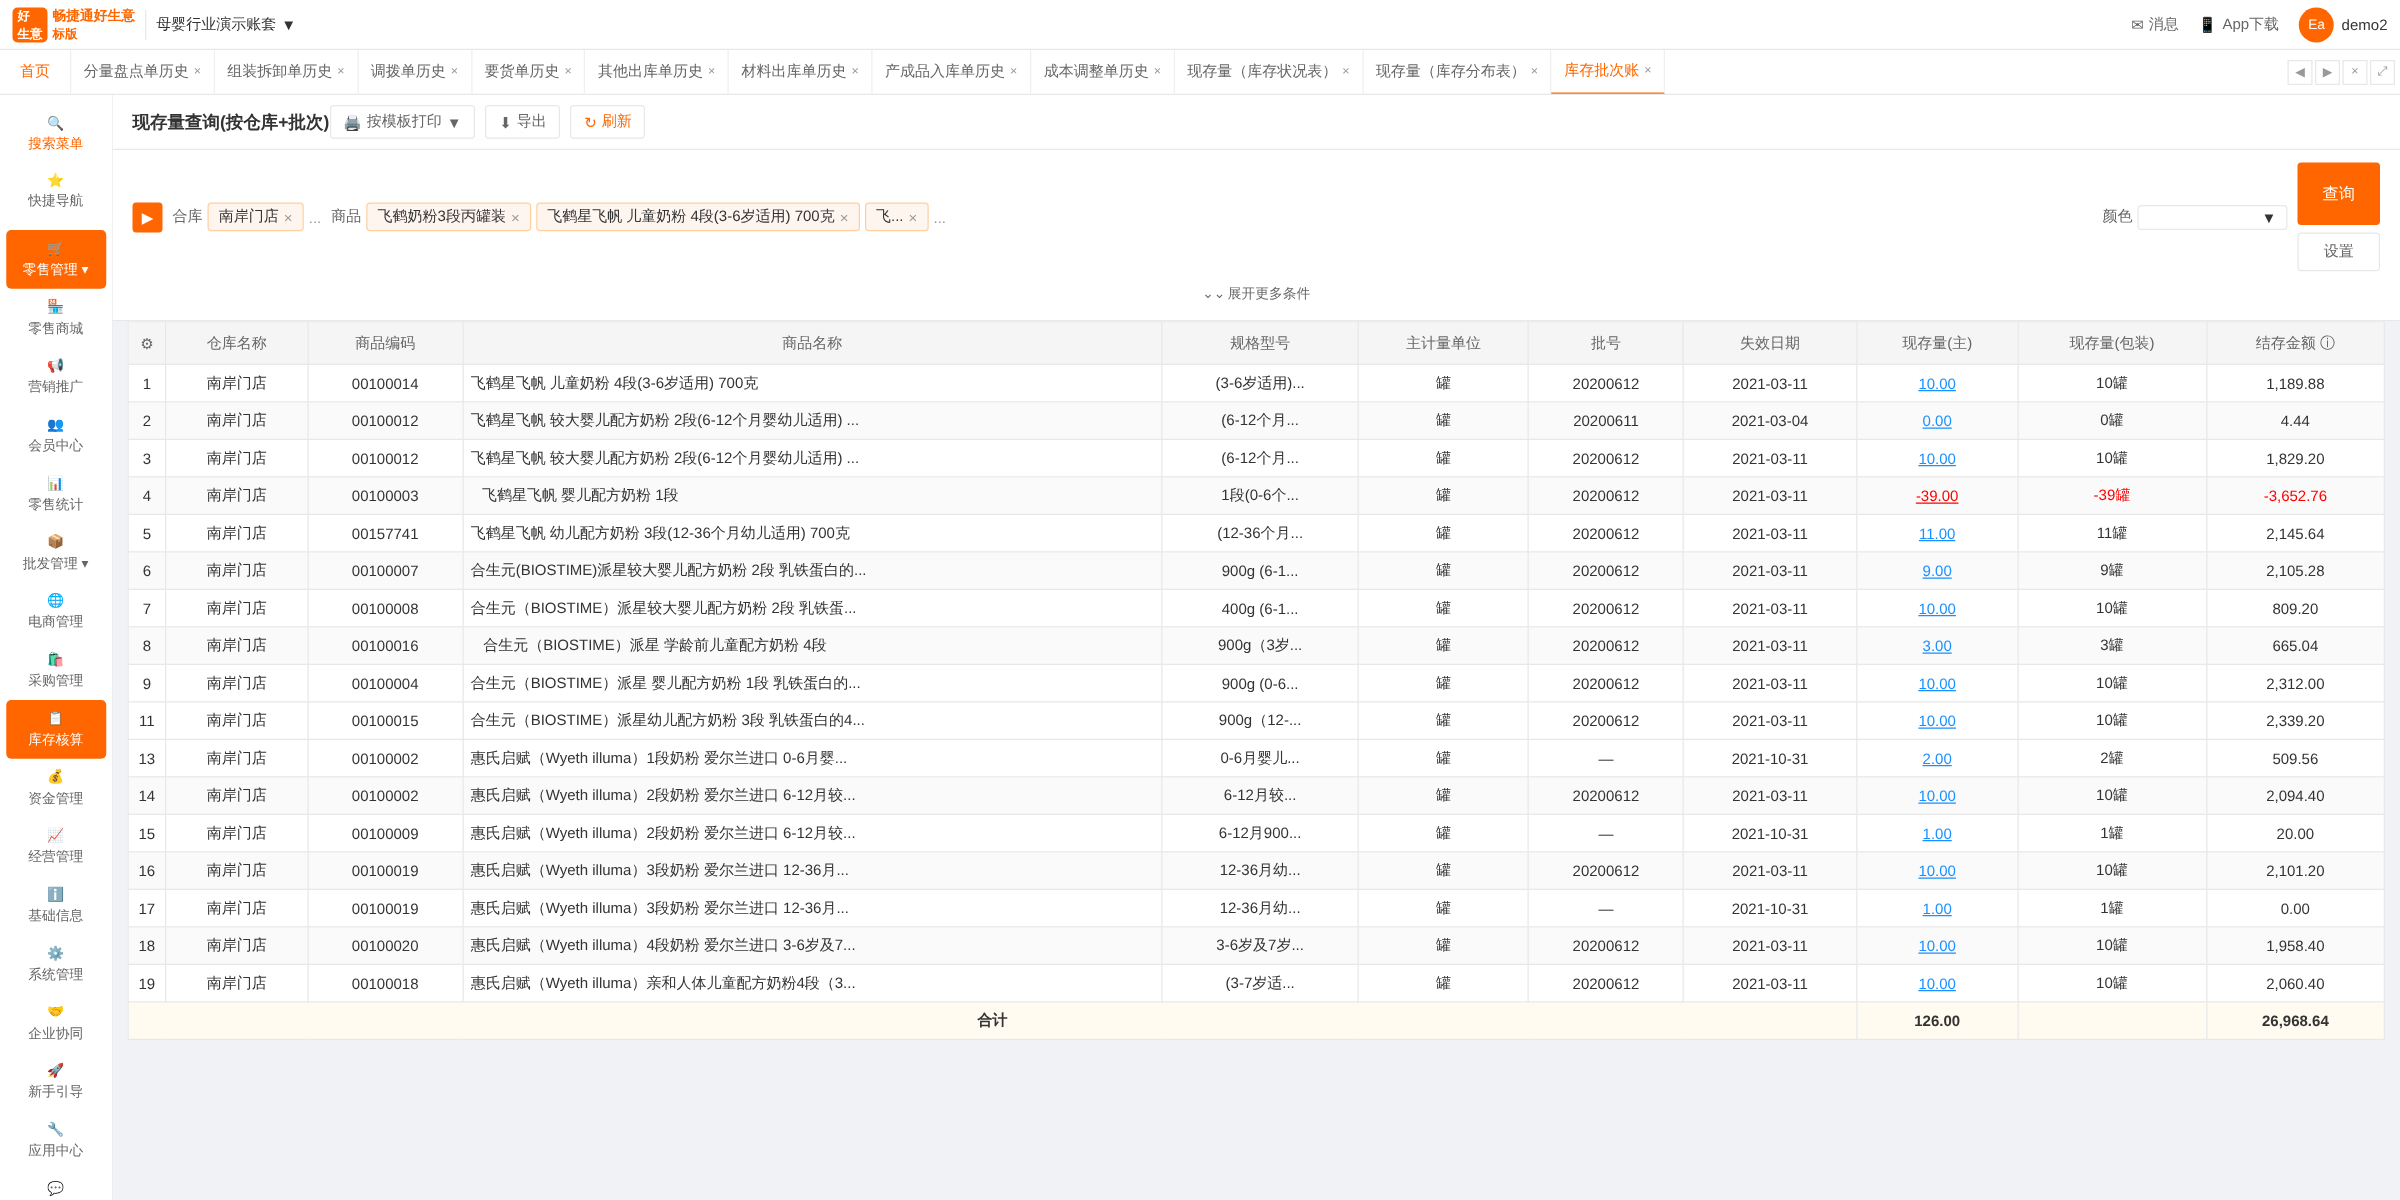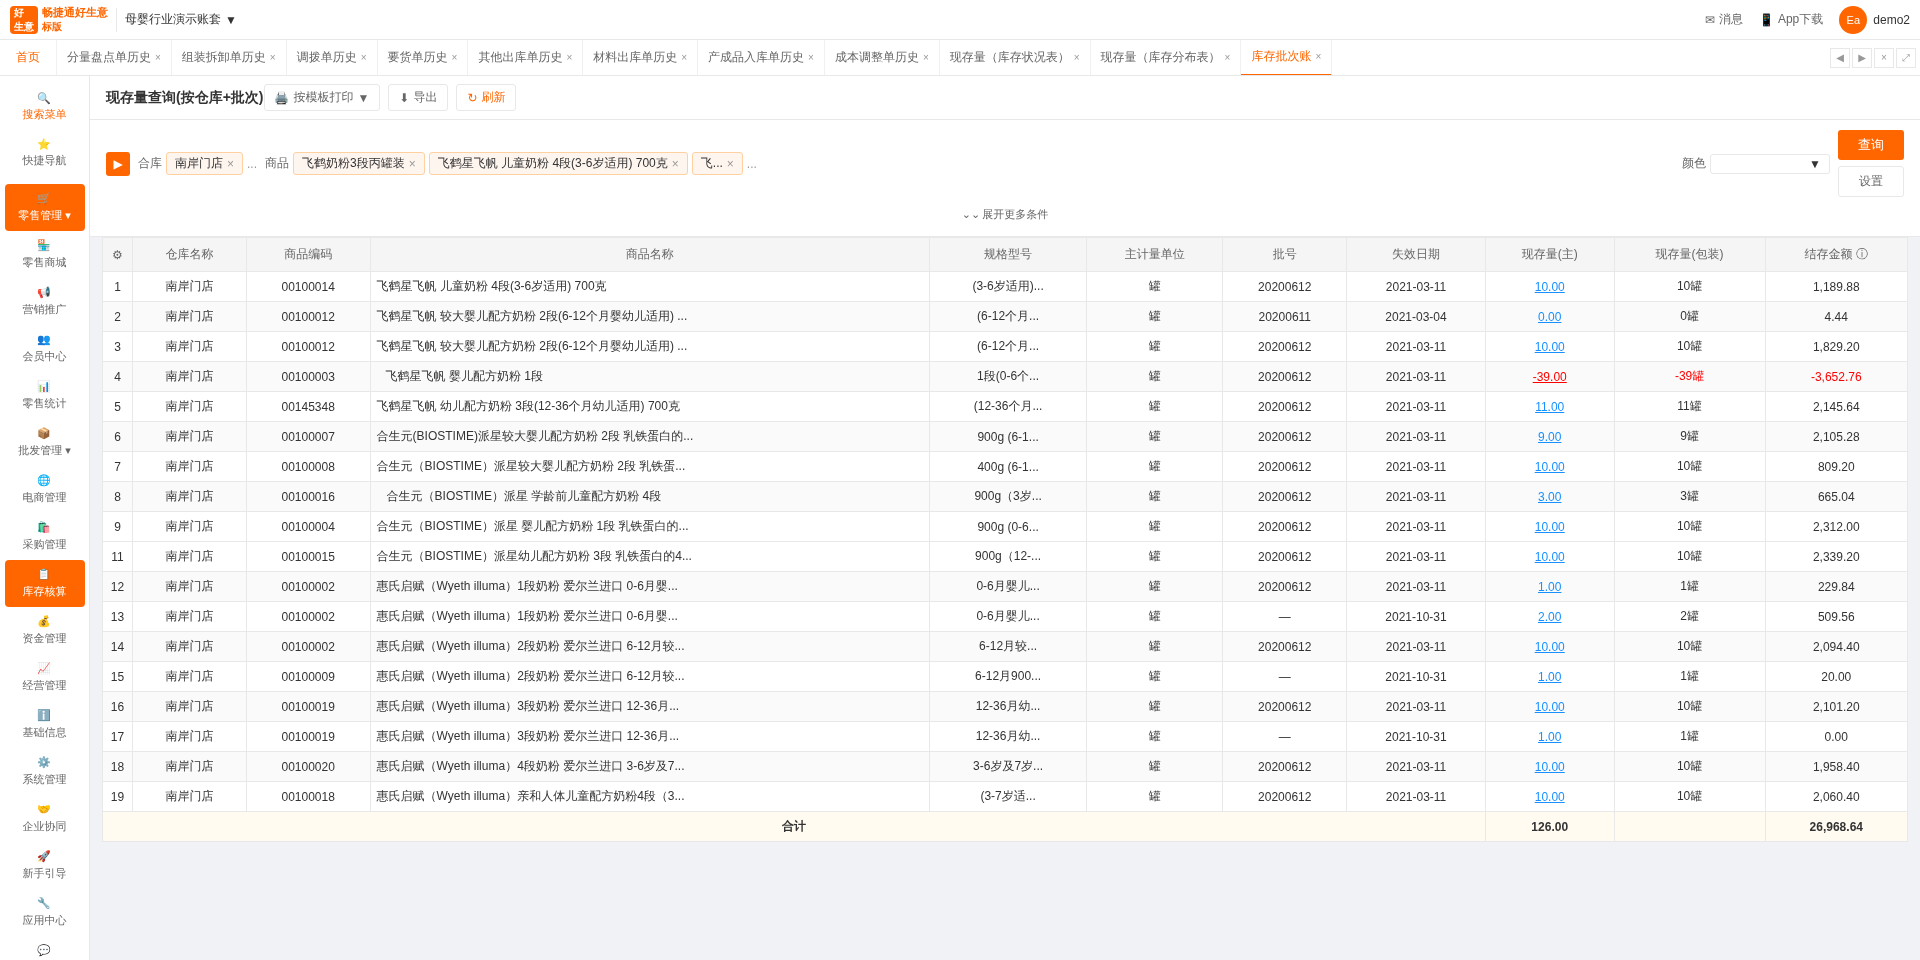--- a/index.html
+++ b/index.html
@@ -55,21 +55,21 @@
     .filter-label { color: #666; font-size: 12px; white-space: nowrap; }
     .filter-tag { display: flex; align-items: center; gap: 4px; padding: 2px 8px; background: #fff5ef; border: 1px solid #ffd0a0; border-radius: 3px; font-size: 12px; color: #333; }
     .filter-tag .tag-close { color: #999; cursor: pointer; }
     .filter-tag-more { color: #999; font-size: 12px; cursor: pointer; }
     .filter-product-group { display: flex; align-items: center; gap: 4px; flex: 1; }
     .filter-color-group { display: flex; align-items: center; gap: 4px; }
     .filter-color-dropdown { display: flex; align-items: center; gap: 4px; padding: 2px 8px; border: 1px solid #e8e8e8; border-radius: 3px; font-size: 12px; color: #333; min-width: 120px; }
     .expand-more { display: flex; align-items: center; justify-content: center; padding: 4px; color: #666; cursor: pointer; font-size: 11px; gap: 2px; margin-top: 6px; }
     
     
-    .btn-query { padding: 6px 20px; background: #f60; color: white; border: none; border-radius: 3px; cursor: pointer; font-size: 13px; }
+    .btn-query { padding: 16px 20px; background: #f60; color: white; border: none; border-radius: 3px; cursor: pointer; font-size: 13px; }
     .btn-settings { padding: 6px 16px; background: #fff; color: #666; border: 1px solid #e8e8e8; border-radius: 3px; cursor: pointer; font-size: 12px; margin-top: 4px; width: 100%; }
     .query-btn-group { display: flex; flex-direction: column; align-items: center; gap: 2px; }
     
     
     .table-container { flex: 1; overflow: auto; padding: 0 12px 12px; }
     table { width: 100%; border-collapse: collapse; background: #fff; }
     thead tr { background: #f5f5f5; }
     th { padding: 8px 6px; text-align: center; font-weight: 500; font-size: 12px; color: #666; border: 1px solid #e8e8e8; white-space: nowrap; }
     td { padding: 6px 6px; text-align: center; font-size: 12px; color: #333; border: 1px solid #e8e8e8; white-space: nowrap; }
     .td-left { text-align: left; }
@@ -386,21 +386,21 @@
     <td>罐</td>
     <td>20200612</td>
     <td>2021-03-11</td>
     <td class="td-link td-red">-39.00</td>
     <td class="td-red">-39罐</td>
     <td class="td-red">-3,652.76</td>
   </tr>
             <tr>
     <td>5</td>
     <td>南岸门店</td>
-    <td>00145348</td>
+    <td>00157741</td>
     <td class="td-left" style="max-width:300px;overflow:hidden;text-overflow:ellipsis;">飞鹤星飞帆 幼儿配方奶粉 3段(12-36个月幼儿适用) 700克</td>
     <td>(12-36个月...</td>
     <td>罐</td>
     <td>20200612</td>
     <td>2021-03-11</td>
     <td class="td-link">11.00</td>
     <td class="">11罐</td>
     <td class="">2,145.64</td>
   </tr>
             <tr class="row-odd">
@@ -460,33 +460,20 @@
     <td>南岸门店</td>
     <td>00100015</td>
     <td class="td-left" style="max-width:300px;overflow:hidden;text-overflow:ellipsis;">合生元（BIOSTIME）派星幼儿配方奶粉 3段 乳铁蛋白的4...</td>
     <td>900g（12-...</td>
     <td>罐</td>
     <td>20200612</td>
     <td>2021-03-11</td>
     <td class="td-link">10.00</td>
     <td class="">10罐</td>
     <td class="">2,339.20</td>
-  </tr>
-            <tr class="row-odd">
-    <td>12</td>
-    <td>南岸门店</td>
-    <td>00100002</td>
-    <td class="td-left" style="max-width:300px;overflow:hidden;text-overflow:ellipsis;">惠氏启赋（Wyeth illuma）1段奶粉 爱尔兰进口 0-6月婴...</td>
-    <td>0-6月婴儿...</td>
-    <td>罐</td>
-    <td>20200612</td>
-    <td>2021-03-11</td>
-    <td class="td-link">1.00</td>
-    <td class="">1罐</td>
-    <td class="">229.84</td>
   </tr>
             <tr>
     <td>13</td>
     <td>南岸门店</td>
     <td>00100002</td>
     <td class="td-left" style="max-width:300px;overflow:hidden;text-overflow:ellipsis;">惠氏启赋（Wyeth illuma）1段奶粉 爱尔兰进口 0-6月婴...</td>
     <td>0-6月婴儿...</td>
     <td>罐</td>
     <td>—</td>
     <td>2021-10-31</td>

